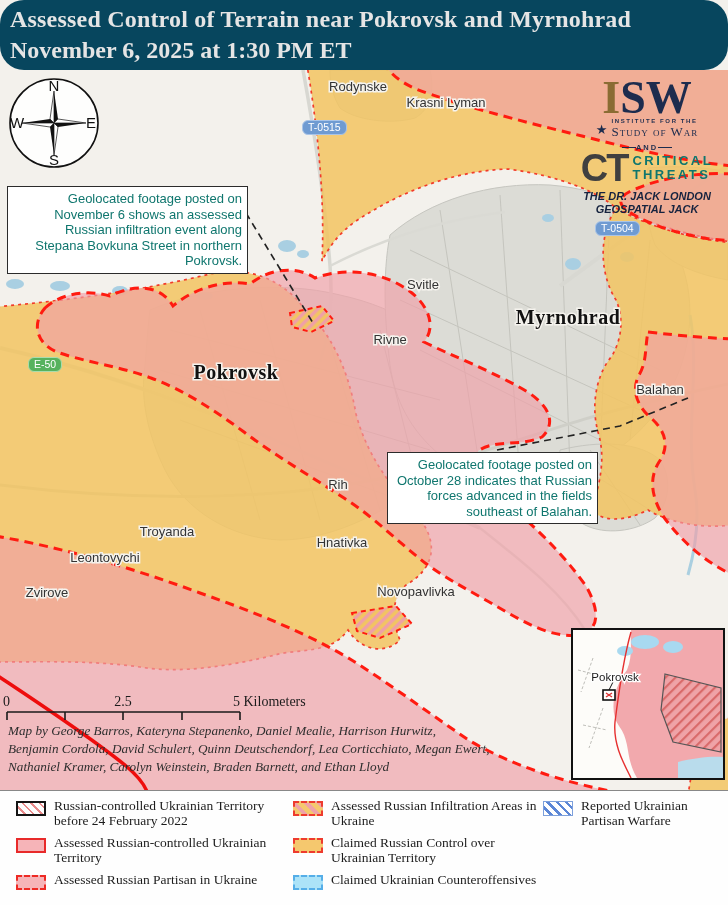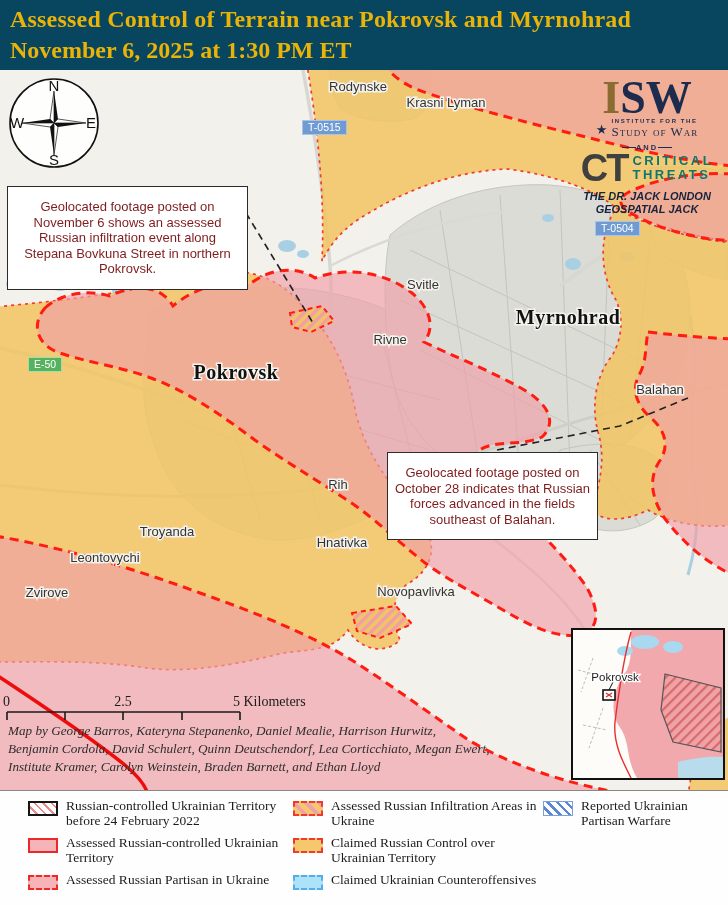--- a/index.html
+++ b/index.html
@@ -1,28 +1,28 @@
 <!DOCTYPE html>
 <html><head>
 <meta charset="utf-8">
 <style>
   html,body{margin:0;padding:0;background:#e8e8e8;}
   .page{position:relative;width:728px;height:905px;margin:0 auto;background:#f3f1ec;
         font-family:"Liberation Sans",sans-serif;outline:1px solid #1a1a1a;overflow:hidden;}
   
-  .hdr{position:absolute;left:0;top:0;width:728px;height:70px;background:#07465e;color:#eab308;
-       font-family:"Liberation Serif","DejaVu Serif",serif;font-weight:bold;}
+  .hdr{position:absolute;left:0;top:0;width:728px;height:70px;background:#07465e;color:#e5e5e5;
+       font-family:"Liberation Serif","DejaVu Serif",serif;font-weight:bold;border-radius:24px;}
   .hdr .l1{position:absolute;left:10px;top:6px;font-size:24px;letter-spacing:.2px;}
   .hdr .l2{position:absolute;left:10px;top:37px;font-size:24px;}
   
   .map{position:absolute;left:0;top:70px;width:728px;height:720px;background:#f3f1ec;}
   .map svg.base{position:absolute;left:0;top:0;}
-  .callout{position:absolute;background:#fff;border:1.6px solid #2b2b2b;color:#7f1d1d;
-           font-size:13px;line-height:15.5px;text-align:center;padding:12px 5px;box-sizing:border-box;}
-  .shield{position:absolute;color:#fff;font-size:10.5px;line-height:13px;padding:0 5px;border-radius:0;
+  .callout{position:absolute;background:#fff;border:1.6px solid #2b2b2b;color:#0f766e;
+           font-size:13px;line-height:15.5px;text-align:right;padding:4px 5px;box-sizing:border-box;}
+  .shield{position:absolute;color:#fff;font-size:10.5px;line-height:13px;padding:0 5px;border-radius:6px;
           text-align:center;}
   .shield.blue{background:#6f9bd2;border:1px solid #a8c4e8;}
   .shield.green{background:#57b25e;border:1px solid #a9dcac;}
   .credits{position:absolute;left:8px;top:652px;color:#2e2e2e;font-family:"Liberation Serif","DejaVu Serif",serif;
            font-style:italic;font-size:13.2px;line-height:18px;white-space:nowrap;}
   
   .logos{position:absolute;right:6px;top:4px;width:150px;text-align:center;}
   .isw-word{font-family:"Liberation Serif","DejaVu Serif",serif;font-weight:bold;font-size:46px;line-height:48px;color:#1d2c4e;}
   .isw-word .gold{color:#8a6c33;}
   .isw-sub{display:flex;align-items:center;justify-content:center;gap:4px;color:#1d2c4e;margin-top:-4px;}
@@ -220,21 +220,21 @@
       </div>
       <div class="fund">
         <div>THE DR. JACK LONDON</div>
         <div>GEOSPATIAL JACK</div>
       </div>
     </div>
 
     <div class="credits">
       <div>Map by George Barros, Kateryna Stepanenko, Daniel Mealie, Harrison Hurwitz,</div>
       <div>Benjamin Cordola, David Schulert, Quinn Deutschendorf, Lea Corticchiato, Megan Ewert,</div>
-      <div>Institute Kramer, Carolyn Weinstein, Braden Barnett, and Ethan Lloyd</div>
+      <div>Nathaniel Kramer, Carolyn Weinstein, Braden Barnett, and Ethan Lloyd</div>
     </div>
 
     <div class="inset">
       <svg width="150" height="148" viewBox="0 0 150 148">
         <rect width="150" height="148" fill="#fdfcf9"></rect>
         <path d="M58,0 L150,0 L150,148 L64,148 C52,128 58,112 46,96 C36,82 40,58 54,40 C60,26 57,12 58,0 Z" fill="#f2a9ad"></path>
         <ellipse cx="72" cy="12" rx="14" ry="7" fill="#a8d9f0"></ellipse>
         <ellipse cx="100" cy="17" rx="10" ry="6" fill="#a8d9f0"></ellipse>
         <ellipse cx="52" cy="21" rx="8" ry="5" fill="#a8d9f0"></ellipse>
         <path d="M92,44 L148,58 L148,122 L100,112 L88,80 Z" fill="url(#insetHatch2)" stroke="#555" stroke-width="1.2"></path>
@@ -251,21 +251,21 @@
         <path d="M105,132 C120,128 138,126 150,127 L150,148 L105,148 Z" fill="#b9dcec"></path>
         <rect x="30" y="60" width="12" height="10" fill="#fff" stroke="#111" stroke-width="1.6"></rect>
         <path d="M33,63 L39,67 M33,67 L39,63" stroke="#d33" stroke-width="1.4"></path>
         <path d="M36,60 L40,52" stroke="#111" stroke-width="1"></path>
         <text x="42" y="51" font-size="11.5" fill="#1c1c1c" font-family="Liberation Sans, sans-serif" text-anchor="middle" style="paint-order:stroke;stroke:#fff;stroke-width:2.5px;">Pokrovsk</text>
       </svg>
     </div>
   </div>
 
   <div class="legend">
-    <div class="lg-col" style="left:28px;width:255px;">
+    <div class="lg-col" style="left:16px;width:255px;">
       <div class="lg-item">
         <div class="sw sw1"></div>
         <div class="txt">Russian-controlled Ukrainian Territory before 24 February 2022</div>
       </div>
       <div class="lg-item">
         <div class="sw sw2"></div>
         <div class="txt">Assessed Russian-controlled Ukrainian Territory</div>
       </div>
       <div class="lg-item">
         <div class="sw sw3"></div>

